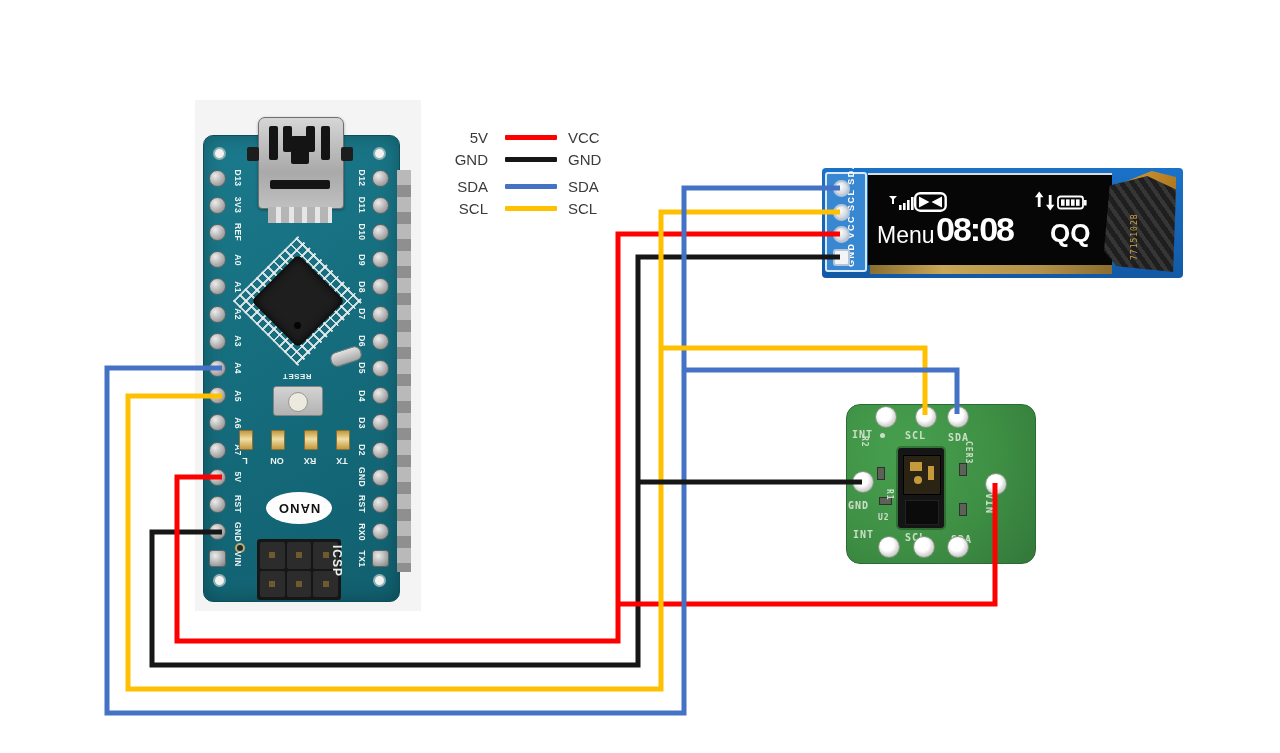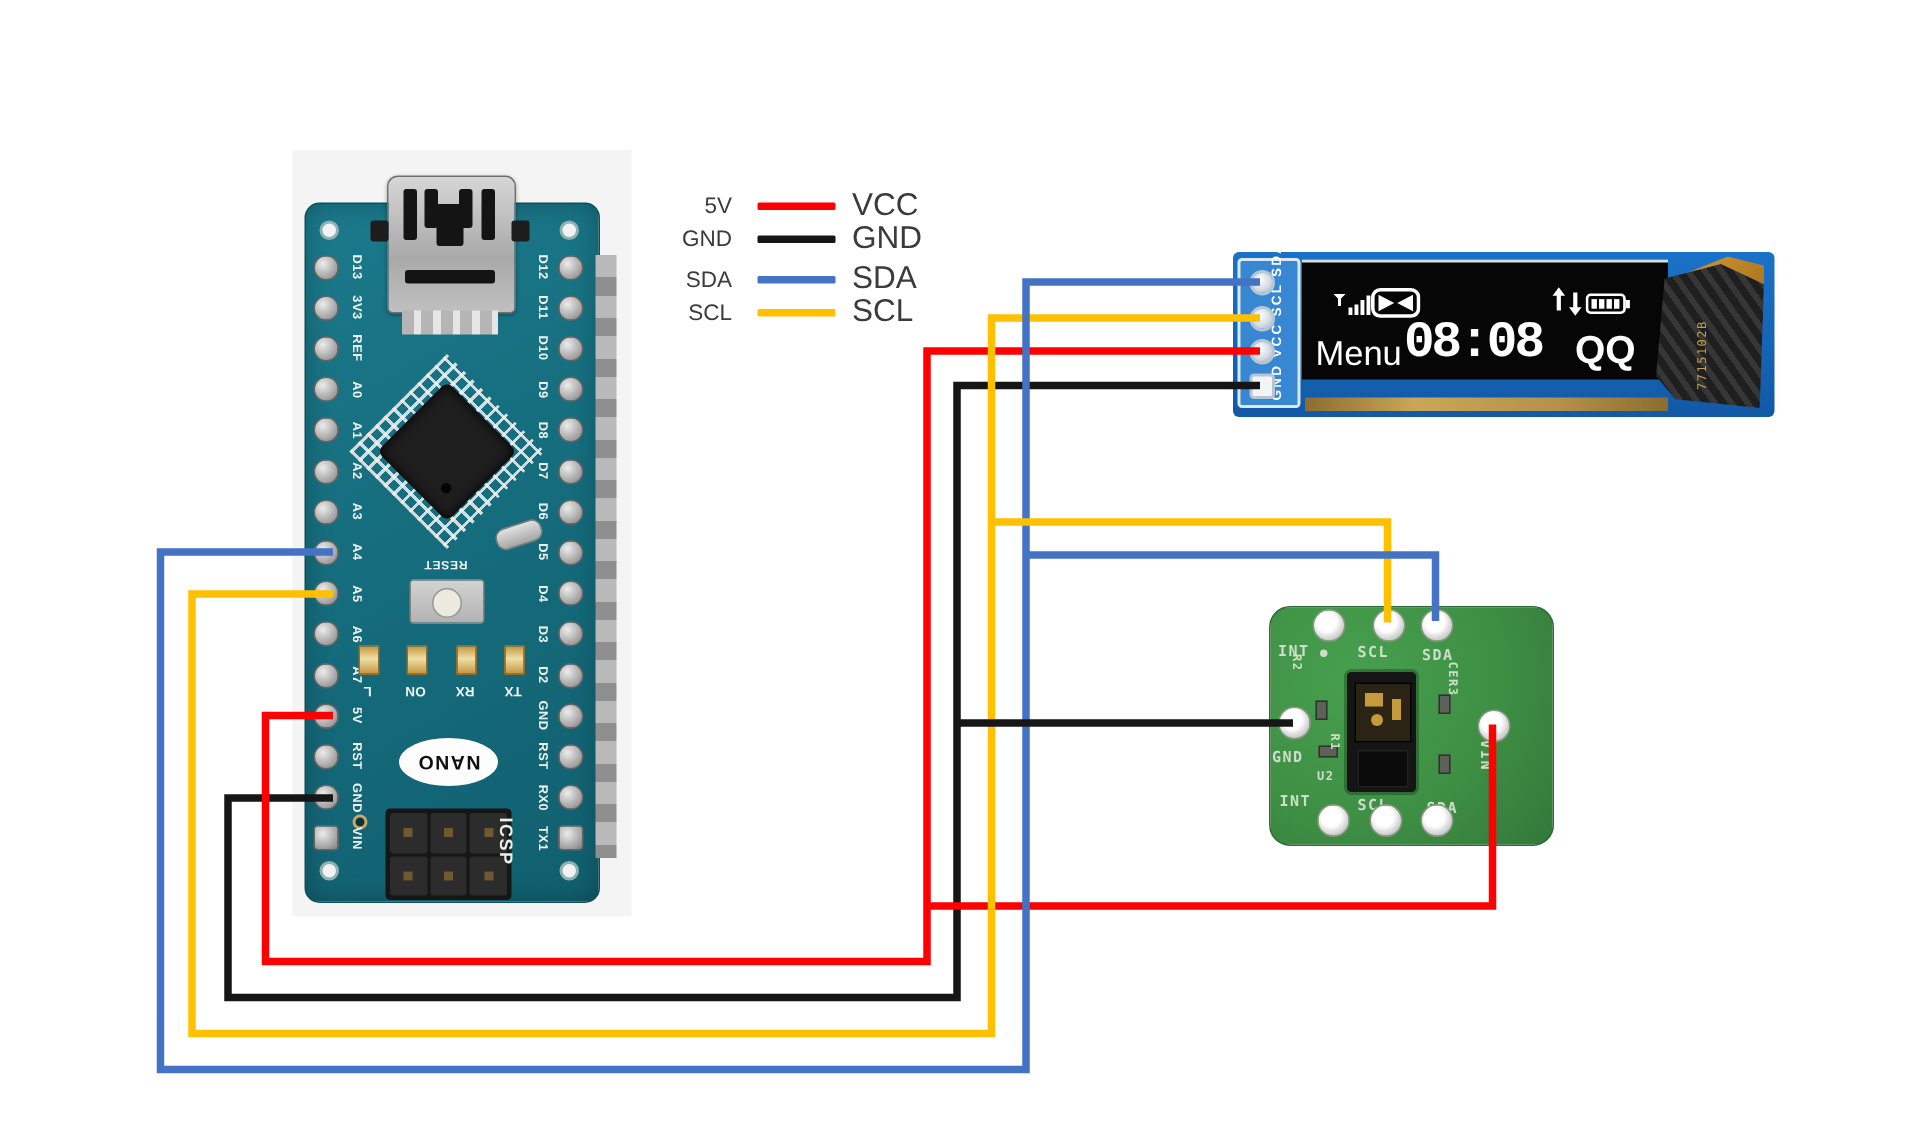--- a/index.html
+++ b/index.html
@@ -5,21 +5,21 @@
   html,body{margin:0;padding:0;background:#ffffff;}
   body{font-family:"Liberation Sans", sans-serif;}
   #canvas{position:relative;width:1280px;height:753px;background:#ffffff;overflow:hidden;}
   #wires-svg{position:absolute;left:0;top:0;z-index:6;pointer-events:none;}
 
   
   #legend{position:absolute;left:440px;top:0;width:230px;height:230px;z-index:2;}
   .legend-row{position:absolute;left:0;width:230px;height:20px;display:flex;align-items:center;}
   .l-left{width:48px;text-align:right;font-size:15px;color:#3b3b3b;}
   .l-line{width:52px;height:5px;margin:0 11px 0 17px;border-radius:1px;}
-  .l-right{font-size:21px;color:#3b3b3b;}
+  .l-right{font-size:15px;color:#3b3b3b;}
 
   
   #nano{position:absolute;left:195px;top:100px;width:226px;height:511px;z-index:1;}
   .photo-bg{position:absolute;left:0;top:0;width:226px;height:511px;background:#f4f4f4;}
   .board{position:absolute;left:8px;top:35px;width:195px;height:465px;background:linear-gradient(150deg,#1b7a8c 0%,#156d7d 45%,#115f6f 100%);border-radius:10px;border:1px solid #0c4f5b;box-shadow:inset 0 0 18px rgba(0,0,0,.25);}
   .bhole{position:absolute;width:13px;height:13px;border-radius:50%;background:#f2f2f2;border:2px solid #8fb1b0;box-sizing:border-box;}
   .serr{position:absolute;left:202px;top:70px;width:14px;height:402px;background:repeating-linear-gradient(180deg,#b9b9b9 0 15px,#8f8f8f 15px 27px);}
   .usb{position:absolute;left:63px;top:17px;width:84px;height:90px;background:linear-gradient(180deg,#d6d6d6,#a9a9a9 60%,#c0c0c0);border:1px solid #6f6f6f;border-radius:7px 7px 4px 4px;box-shadow:0 1px 3px rgba(0,0,0,.35);}
   .usb-slot{position:absolute;background:#141414;border-radius:2px;}
   .usb-pins{position:absolute;left:73px;top:107px;width:64px;height:16px;background:repeating-linear-gradient(90deg,#b5b5b5 0 8px,#e6e6e6 8px 13px);}
@@ -44,23 +44,23 @@
   .npin.sq{border-radius:3px;}
   .npin-label{position:absolute;font-size:8.5px;font-weight:bold;color:#eef3f3;letter-spacing:.4px;transform:translate(-50%,-50%) rotate(90deg);white-space:nowrap;}
 
   
   #oled{position:absolute;left:822px;top:168px;width:361px;height:110px;z-index:1;background:linear-gradient(180deg,#1a72c8,#1259a6);border-radius:4px;}
   .oled-header{position:absolute;left:3px;top:4px;width:42px;height:100px;background:#3787d3;border:2px solid #d9e9f8;border-radius:3px;box-sizing:border-box;}
   .ohole{position:absolute;left:7px;width:17px;height:17px;border-radius:50%;background:radial-gradient(circle at 40% 35%,#ffffff,#d2d9e0 60%,#9fb0bd);border:2px solid #b6c6d6;box-sizing:border-box;}
   .ohole.sq{border-radius:3px;background:#f2f4f6;}
   .oled-pincol{position:absolute;left:24px;top:1px;width:14px;height:98px;}
   .oled-pincol span{display:block;width:98px;transform:rotate(-90deg) translateX(-98px);transform-origin:0 0;font-size:9px;font-weight:bold;color:#ffffff;letter-spacing:1.5px;white-space:nowrap;}
-  .glass{position:absolute;left:46px;top:5px;width:244px;height:80px;background:#060606;border-top:2px solid #d9dde0;box-sizing:border-box;padding-left:12px;}
+  .glass{position:absolute;left:46px;top:5px;width:244px;height:92px;background:#060606;border-top:2px solid #d9dde0;box-sizing:border-box;padding-left:12px;}
   .scr-menu{position:absolute;left:55px;top:47px;font-size:23px;color:#fff;}
-  .scr-time{position:absolute;left:114px;top:35px;font-family:Liberation Mono, monospace;font-weight:bold;font-size:34px;color:#fff;letter-spacing:-2px;}
+  .scr-time{position:absolute;left:114px;top:35px;font-family:Liberation Sans, sans-serif;font-weight:bold;font-size:34px;color:#fff;letter-spacing:-2px;}
   .scr-qq{position:absolute;left:228px;top:43px;font-size:26px;font-weight:bold;color:#fff;}
   .scr-ic{position:absolute;}
   .gold-strip{position:absolute;left:48px;top:97px;width:242px;height:9px;background:linear-gradient(90deg,#8a6d2f,#c9a757 30%,#b2914a 70%,#8a6d2f);}
   .gold-flex{position:absolute;left:300px;top:3px;width:54px;height:30px;background:linear-gradient(120deg,#d79a33,#a8741f);clip-path:polygon(0 40%,55% 0,100% 20%,100% 100%,10% 100%);}
   .flex{position:absolute;left:282px;top:8px;width:72px;height:96px;background:repeating-linear-gradient(55deg,#1f1f1f 0 5px,#363636 5px 9px);clip-path:polygon(8% 10%,60% 0%,100% 14%,96% 100%,18% 94%,0% 78%);}
   .flex-text{position:absolute;left:26px;top:14px;width:14px;height:70px;}
   .flex-text span{display:block;width:70px;transform:rotate(-90deg) translateX(-70px);transform-origin:0 0;font-size:8px;color:#c9a245;letter-spacing:1px;font-family:"DejaVu Sans Mono",monospace;}
   .vd2{position:absolute;left:336px;top:36px;width:9px;height:9px;background:#e07b1f;border-radius:1px;}
 
   

